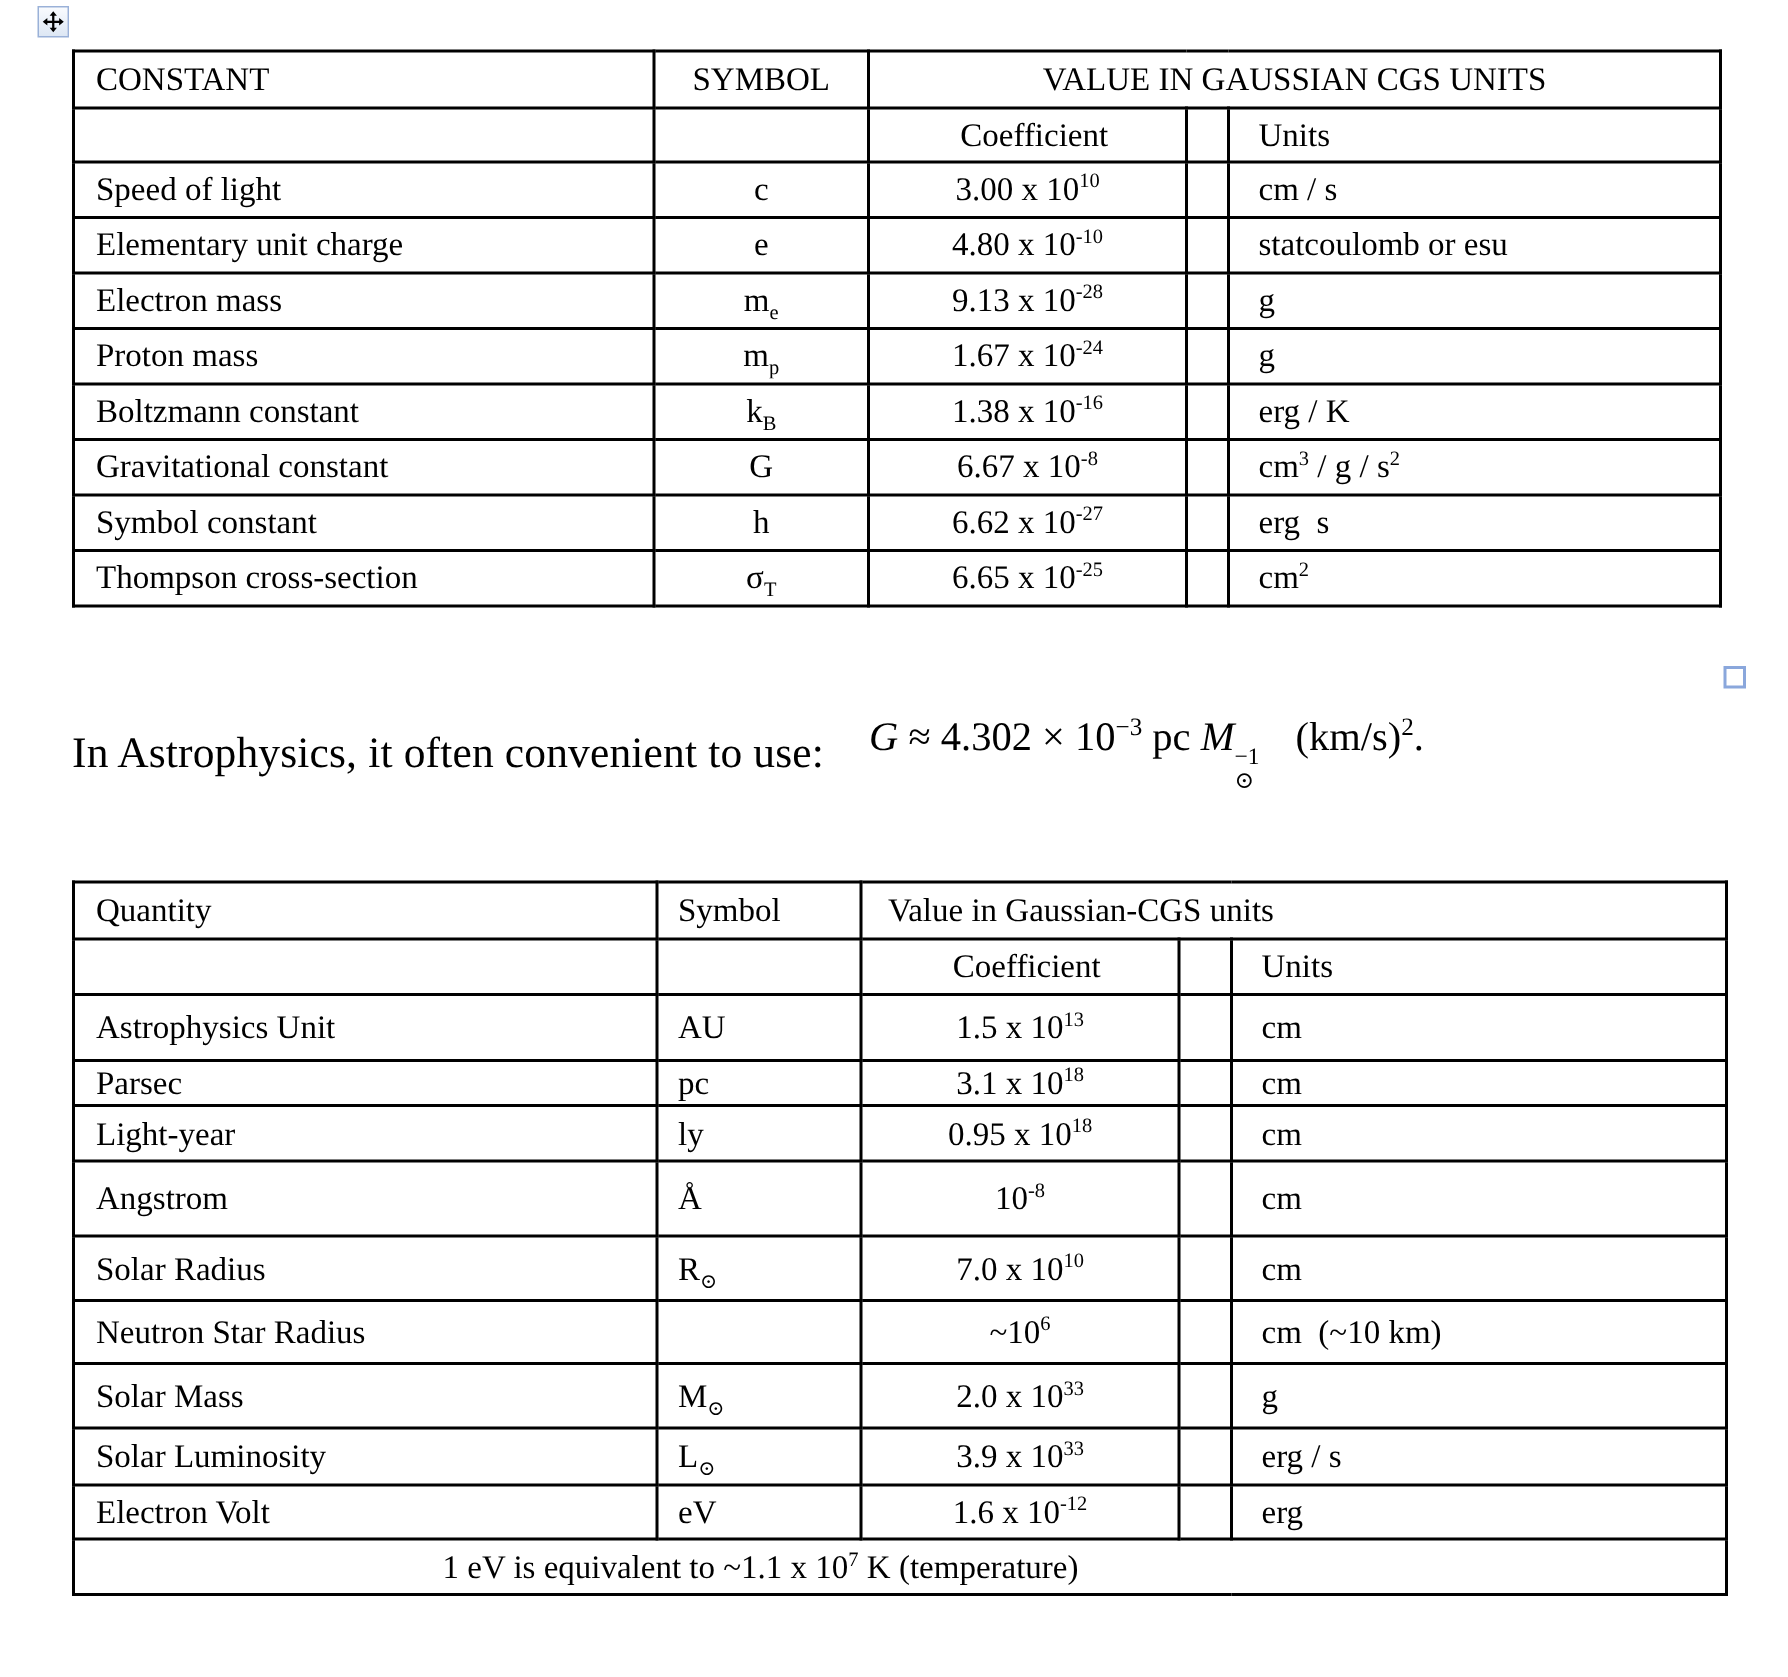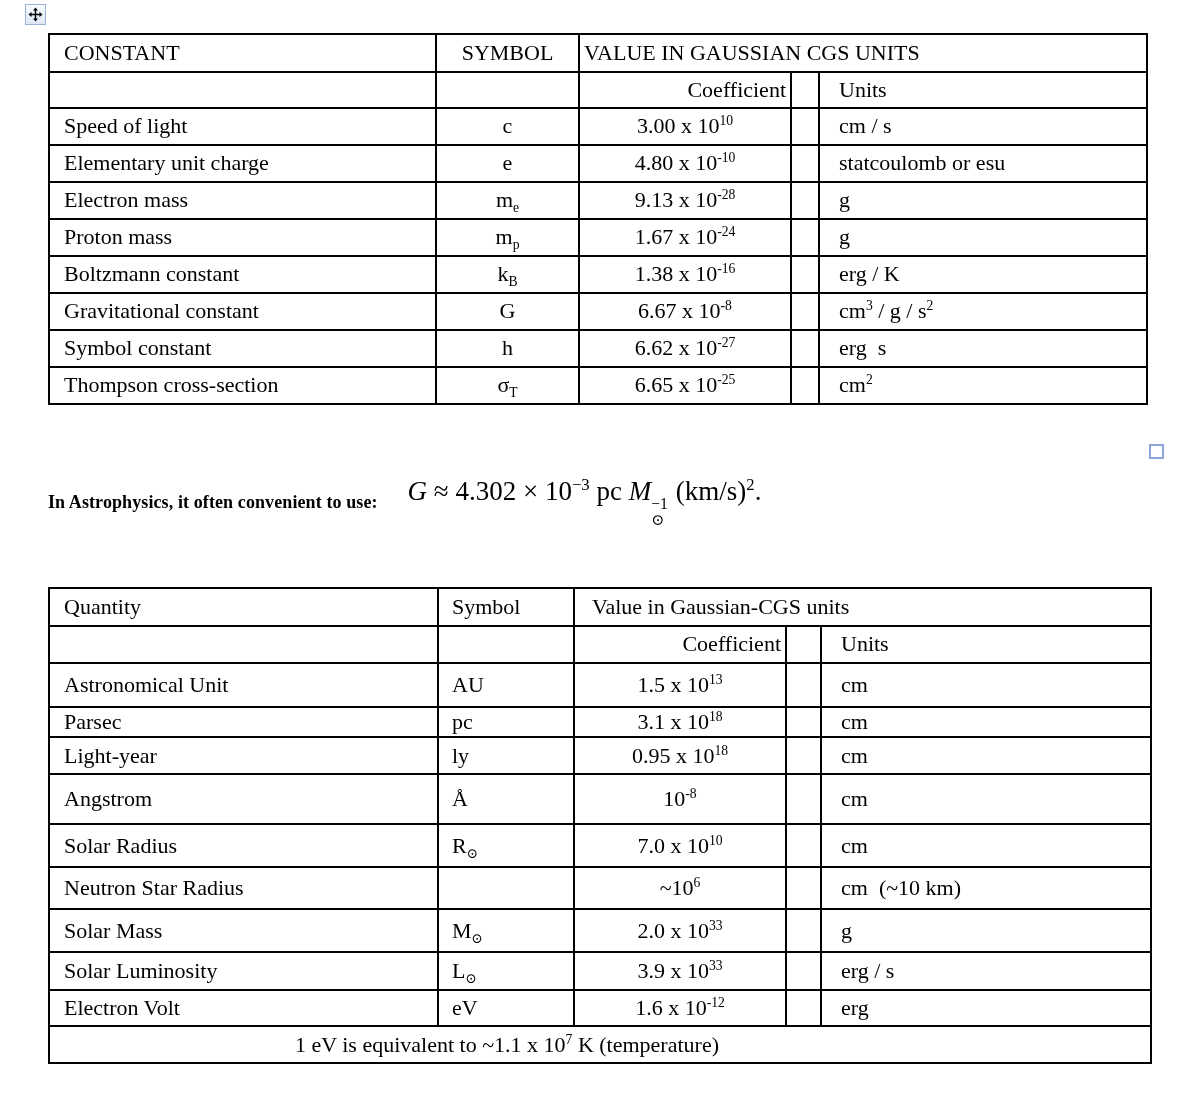--- a/index.html
+++ b/index.html
@@ -23,36 +23,36 @@
   
   table { border-collapse:collapse; table-layout:fixed; position:absolute; background:#fff; }
   td {
     border:2px solid #000; font-size:22px; line-height:1.1;
     padding:2px 4px; vertical-align:middle; overflow:hidden; white-space:nowrap;
   }
   td.name  { text-align:left;  padding-left:14px; }
   td.sym-c { text-align:center; }
   td.sym-l { text-align:left; padding-left:13px; }
   td.coef  { text-align:center; }
-  td.coefh { text-align:right; padding-left:13px; }
+  td.coefh { text-align:center; padding-left:13px; }
   td.units { text-align:left; padding-left:19px; }
-  td.vghdr { text-align:left; }
+  td.vghdr { text-align:center; }
   td.vghdr-l { text-align:left; padding-left:17px; }
   #t1 { left:48px; top:33px; width:1098px; }
   #t2 { left:48px; top:587px; width:1102px;padding-left:23px; }
   tr.thick td { border-width:3px; }
   td.footer { text-align:center; padding-right:190px; }
   sup { font-size:0.62em; line-height:0; }
   sub { font-size:0.62em; line-height:0; }
   
   .note {
     position:absolute; left:48px; top:476px; width:1110px;
     display:flex; align-items:center;
   }
-  .note-lead { font-weight:bold; font-size:18px; letter-spacing:0.1px; }
+  .note-lead { font-weight:normal; font-size:29px; letter-spacing:0.1px; }
   .formula { font-size:27px; margin-left:30px; white-space:nowrap; }
   .formula .it { font-style:italic; }
   .scripts {
     display:inline-flex; flex-direction:column; align-items:flex-start;
     vertical-align:-0.55em; line-height:1.05; font-size:0.58em;
   }
   .scripts span { display:block; }
 </style>
 </head>
 <body>
@@ -145,21 +145,21 @@
 </tbody>
   </table>
 
 <div class="resize-handle"></div>
 
 <div class="note">
   <span class="note-lead">In Astrophysics, it often convenient to use:</span>
   <span class="formula"><span class="it">G</span><span> ≈ </span><span>4.302 × 10<sup>−3</sup></span><span> pc </span><span class="it">M</span><span class="scripts">
         <span>−1</span>
         <span>⊙</span>
-      </span><span style="margin-left:8px">(km/s)<sup>2</sup>.</span></span>
+      </span><span style="margin-left:24px">(km/s)<sup>2</sup>.</span></span>
 </div>
 
 <table id="t2">
   <colgroup>
       <col style="width:389px">
       <col style="width:136px">
       <col style="width:212px">
       <col style="width:35px">
       <col style="width:330px">
     </colgroup>
@@ -170,21 +170,21 @@
     <td class="vghdr-l" colspan="3">Value in Gaussian-CGS units</td>
   </tr>
   <tr style="height:37px">
     <td></td>
     <td></td>
     <td class="coefh">Coefficient</td>
     <td></td>
     <td class="units">Units</td>
   </tr>
   <tr style="height:44px">
-    <td class="name">Astronomical Unit</td>
+    <td class="name">Astrophysics Unit</td>
     <td class="sym-l">AU</td>
     <td class="coef">1.5 x 10<sup>13</sup></td>
     <td></td>
     <td class="units">cm</td>
   </tr>
   <tr style="height:24px">
     <td class="name">Parsec</td>
     <td class="sym-l">pc</td>
     <td class="coef">3.1 x 10<sup>18</sup></td>
     <td></td>

